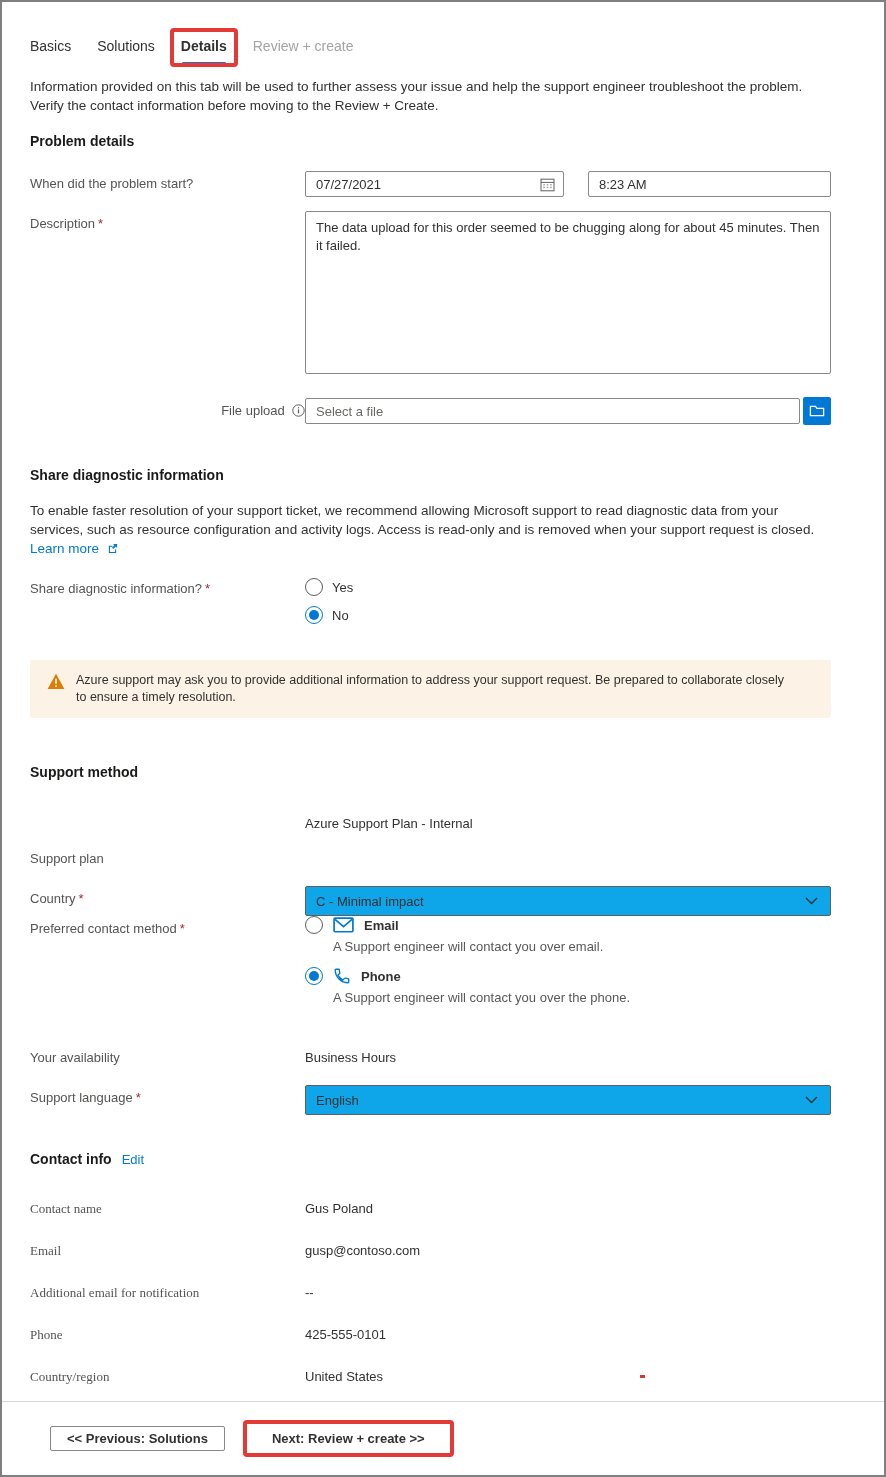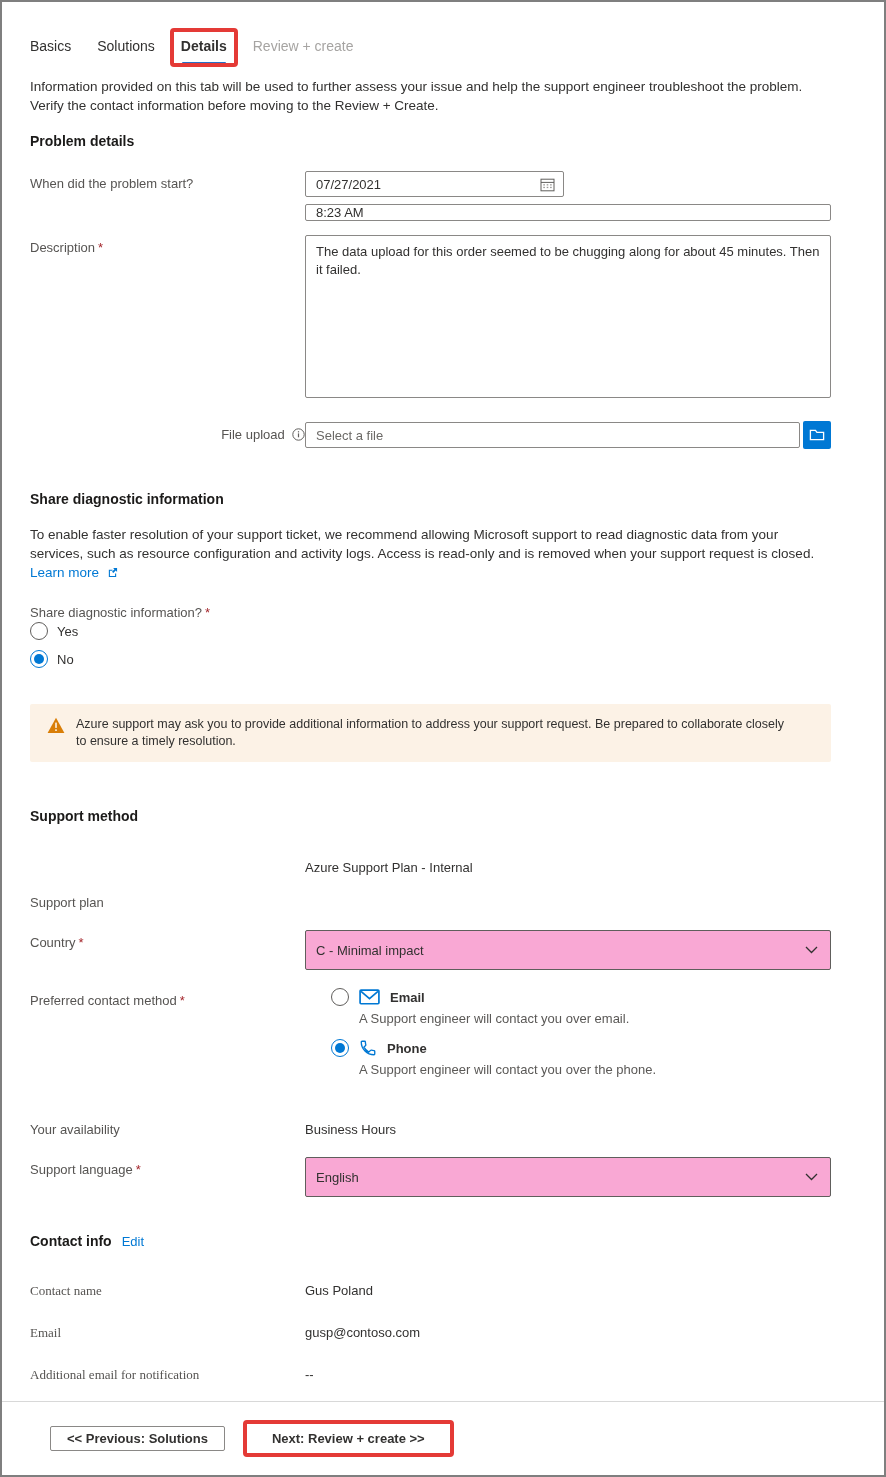--- a/index.html
+++ b/index.html
@@ -32,45 +32,45 @@
 
   
   .frow{display:flex;align-items:flex-start;}
   .flabel{width:275px;flex-shrink:0;font-size:13px;color:#565452;padding-top:5px;}
   .fvalue{flex:1;min-width:0;}
   .static-val{font-size:13px;color:#323130;padding-top:5px;}
 
   .row-when{margin-top:22px;}
   .row-desc{margin-top:14px;}
   .row-file{margin-top:20px;text-align:right;}
-  .row-q{margin-top:18px;flex-direction:column;}
+  .row-q{margin-top:18px;}
   .row-plan{margin-top:36px;}
   .row-sev{margin-top:20px;}
-  .row-method{margin-top:18px;gap:26px;}
+  .row-method{}
   .row-avail{margin-top:44px;}
   .row-lang{margin-top:20px;}
   .crow{margin-top:26px;}
   .crow-first{margin-top:34px;}
   .crow .flabel{padding-top:0;font-family:Liberation Serif, serif;}
   .crow .static-val{padding-top:0;}
 
   
   .tbox{box-sizing:border-box;height:26px;border:1px solid #8a8886;border-radius:2px;
         background:#fff;font-size:13px;color:#323130;display:flex;align-items:center;padding:0 10px;}
-  .when-wrap{display:flex;gap:7px;flex-direction:column;}
+  .when-wrap{display:flex;gap:24px;}
   .date-box{width:259px;position:relative;padding-right:32px;}
   .date-box .cal{position:absolute;right:8px;top:5px;}
   .time-box{flex:1;}
   textarea.desc{box-sizing:border-box;width:100%;height:163px;border:1px solid #8a8886;border-radius:2px;
         resize:none;font-family:inherit;font-size:13px;line-height:18px;color:#323130;padding:7px 10px;outline:none;}
   .file-wrap{display:flex;align-items:flex-start;gap:3px;}
   .file-box{flex:1;color:#6b6966;}
   .browse-btn{width:28px;height:28px;background:#0078d4;border:none;border-radius:2px;
         display:flex;align-items:center;justify-content:center;cursor:pointer;padding:0;margin-top:-1px;}
-  .select{box-sizing:border-box;height:40px;border:1px solid #605e5c;border-radius:2px;background:#f9a8d4;
+  .select{box-sizing:border-box;height:30px;border:1px solid #605e5c;border-radius:2px;background:#0ea5e9;
         font-size:13px;color:#323130;display:flex;align-items:center;justify-content:space-between;
         padding:0 12px 0 10px;cursor:pointer;}
 
   
   .radio-group{display:flex;flex-direction:column;gap:10px;padding-top:2px;}
   .radio-item{display:flex;align-items:center;gap:9px;cursor:pointer;}
   .radio{box-sizing:border-box;width:18px;height:18px;border-radius:50%;border:1px solid #605e5c;background:#fff;flex-shrink:0;position:relative;}
   .radio.sel{border:1px solid #0078d4;}
   .radio.sel::after{content:"";position:absolute;inset:3px;border-radius:50%;background:#0078d4;}
   .radio-label{font-size:13px;color:#323130;}

